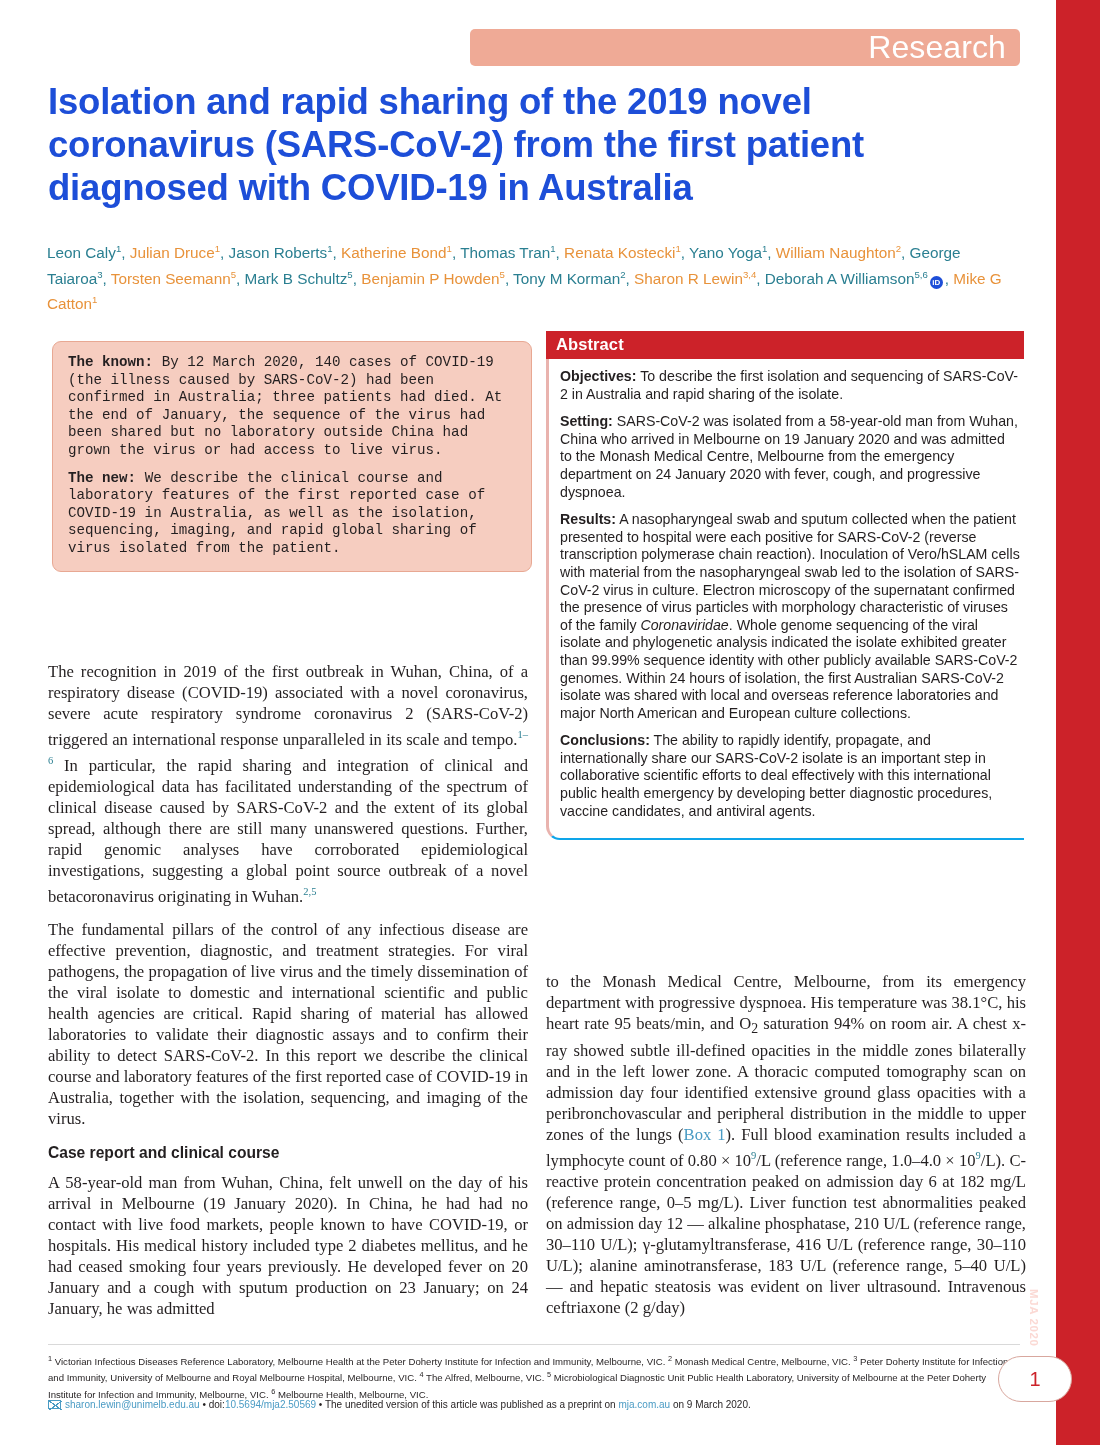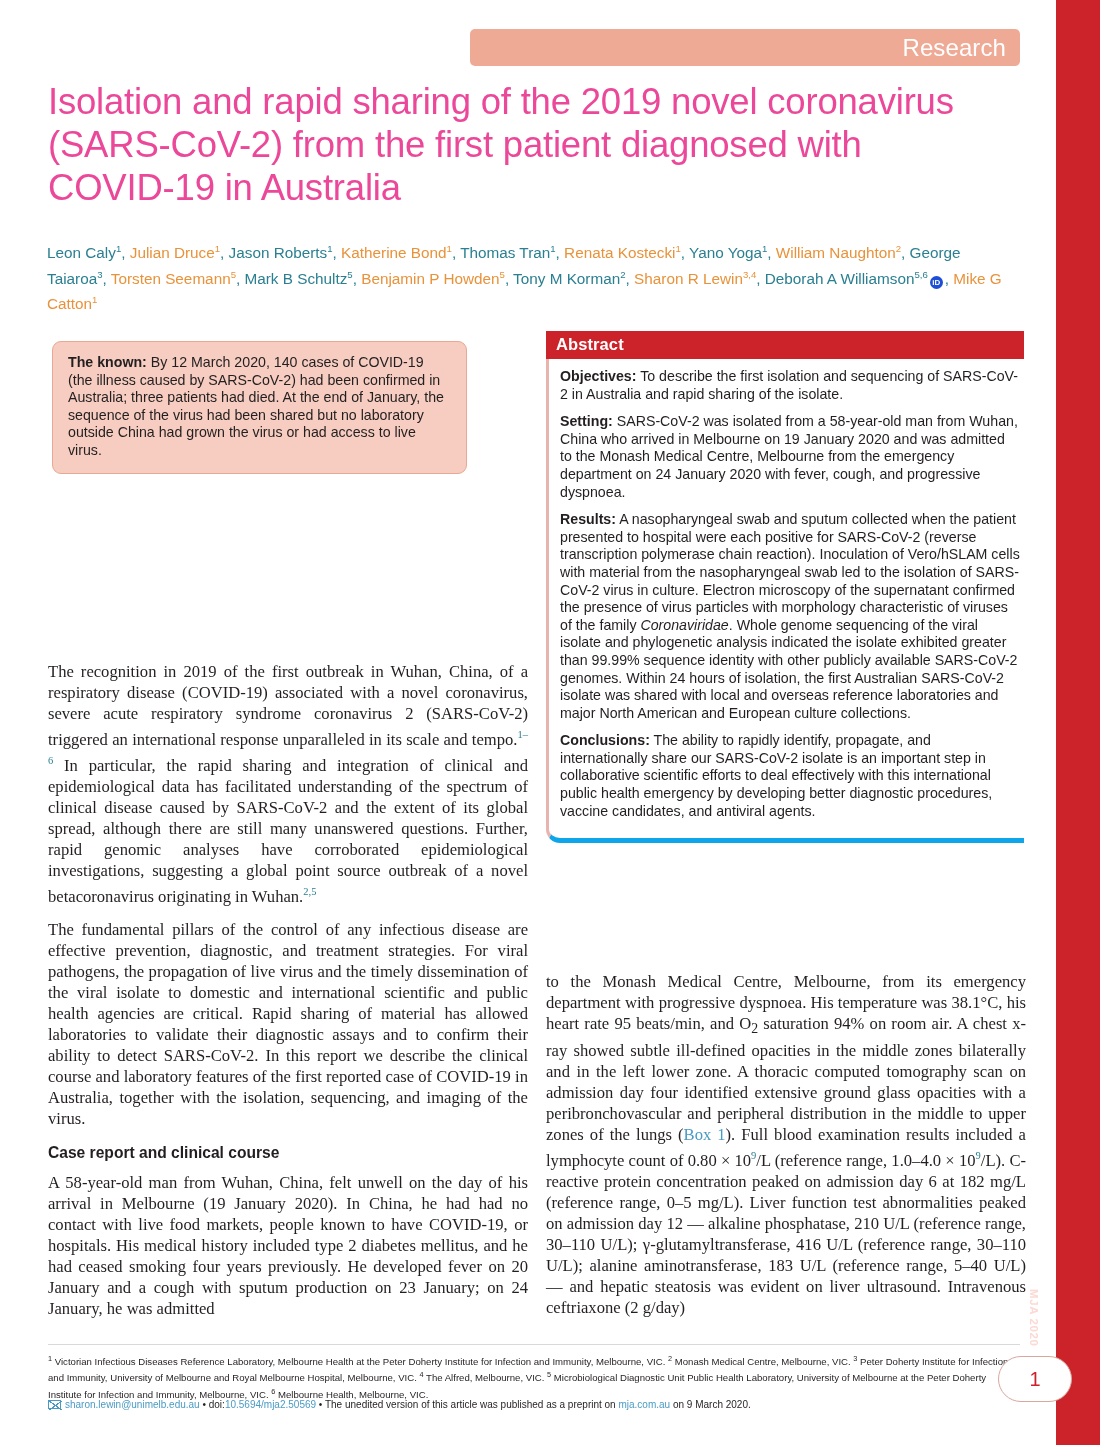--- a/index.html
+++ b/index.html
@@ -35,27 +35,27 @@
   }
 
   
   #research-banner {
     position:absolute; left:470px; top:29px; width:550px; height:37px;
     background:#efaa96; border-radius:5px;
     display:flex; align-items:center; justify-content:flex-end;
     padding-right:14px;
   }
   #research-banner span {
-    color:#fff; font-size:24px; font-weight:400; letter-spacing:.1px;
+    color:#fff; font-size:32px; font-weight:400; letter-spacing:.1px;
   }
 
   
   #title {
     position:absolute; left:48px; top:80px; width:930px;
-    color:#ec4899; font-size:36.5px; line-height:43px; font-weight:400;
+    color:#1d4ed8; font-size:36.5px; line-height:43px; font-weight:700;
     letter-spacing:-.2px;
   }
 
   
   #authors {
     position:absolute; left:47px; top:238px; width:960px;
     font-size:15.3px; line-height:21.5px;
   }
   .au-a { color:#2a7f91; }
   .au-b { color:#e8923a; }
@@ -63,40 +63,40 @@
   #authors sup { font-size:9.6px; }
   .orcid {
     display:inline-block; width:13px; height:13px; border-radius:50%;
     background:#1d4ed8; color:#fff; font-size:8px; line-height:13px;
     text-align:center; font-weight:700; vertical-align:-1px;
     margin:0 2px; font-family:"Liberation Sans", sans-serif;
   }
 
   
   #known-box {
-    position:absolute; left:52px; top:341px; width:415px;
+    position:absolute; left:52px; top:341px; width:480px;
     background:#f6cdc0; border:1px solid #e8a893; border-radius:9px;
     padding:12px 15px 13px 15px;
-    font-size:14.2px; line-height:17.6px; color:#231f20;
+    font-size:14.2px; line-height:17.6px; color:#231f20;font-family:Liberation Mono, monospace;
   }
   #known-box p { margin-bottom:10px; }
   #known-box p:last-child { margin-bottom:0; }
   #known-box b { font-weight:700; }
 
   
   #abstract-wrap {
     position:absolute; left:546px; top:331px; width:478px;
   }
   #abstract-header {
     background:#cc2229; color:#fff; font-size:16.5px; font-weight:700;
     padding:4px 10px 5px 10px; letter-spacing:.1px;
   }
   #abstract-body {
     border-left:3px solid #e9b3ae;
-    border-bottom:5px solid #0ea5e9;
+    border-bottom:2px solid #0ea5e9;
     border-bottom-left-radius:14px;
     padding:9px 4px 14px 11px;
     font-size:14.2px; line-height:17.6px;
   }
   #abstract-body p { margin-bottom:10px; }
   #abstract-body p:last-child { margin-bottom:4px; }
   #abstract-body b { font-weight:700; }
   #abstract-body i { font-style:italic; }
 
   
@@ -157,20 +157,21 @@
 <div id="research-banner">
   <span>Research</span>
 </div>
 
 <h1 id="title">Isolation and rapid sharing of the 2019 novel coronavirus (SARS-CoV-2) from the first patient diagnosed with COVID-19 in Australia</h1>
 
 <div id="authors"><span class="au-a">Leon Caly</span><sup class="au-a">1</sup><span class="au-sep">, </span><span class="au-b">Julian Druce</span><sup class="au-b">1</sup><span class="au-sep">, </span><span class="au-a">Jason Roberts</span><sup class="au-a">1</sup><span class="au-sep">, </span><span class="au-b">Katherine Bond</span><sup class="au-b">1</sup><span class="au-sep">, </span><span class="au-a">Thomas Tran</span><sup class="au-a">1</sup><span class="au-sep">, </span><span class="au-b">Renata Kostecki</span><sup class="au-b">1</sup><span class="au-sep">, </span><span class="au-a">Yano Yoga</span><sup class="au-a">1</sup><span class="au-sep">, </span><span class="au-b">William Naughton</span><sup class="au-b">2</sup><span class="au-sep">, </span><span class="au-a">George Taiaroa</span><sup class="au-a">3</sup><span class="au-sep">, </span><span class="au-b">Torsten Seemann</span><sup class="au-b">5</sup><span class="au-sep">, </span><span class="au-a">Mark B Schultz</span><sup class="au-a">5</sup><span class="au-sep">, </span><span class="au-b">Benjamin P Howden</span><sup class="au-b">5</sup><span class="au-sep">, </span><span class="au-a">Tony M Korman</span><sup class="au-a">2</sup><span class="au-sep">, </span><span class="au-b">Sharon R Lewin</span><sup class="au-b">3,4</sup><span class="au-sep">, </span><span class="au-a">Deborah A Williamson</span><sup class="au-a">5,6</sup><span class="orcid">iD</span><span class="au-sep">, </span><span class="au-b">Mike G Catton</span><sup class="au-b">1</sup></div>
 
 <div id="known-box">
     <p><b>The known:</b><span> By 12 March 2020, 140 cases of COVID-19 (the illness caused by SARS-CoV-2) had been confirmed in Australia; three patients had died. At the end of January, the sequence of the virus had been shared but no laboratory outside China had grown the virus or had access to live virus.</span></p>
+    <p><b>The new:</b><span> We describe the clinical course and laboratory features of the first reported case of COVID-19 in Australia, as well as the isolation, sequencing, imaging, and rapid global sharing of virus isolated from the patient.</span></p>
   </div>
 
 <div id="abstract-wrap">
   <div id="abstract-header">Abstract</div>
   <div id="abstract-body">
       <p><b>Objectives:</b><span> To describe the first isolation and sequencing of SARS-CoV-2 in Australia and rapid sharing of the isolate.</span></p>
       <p><b>Setting:</b><span> SARS-CoV-2 was isolated from a 58-year-old man from Wuhan, China who arrived in Melbourne on 19 January 2020 and was admitted to the Monash Medical Centre, Melbourne from the emergency department on 24 January 2020 with fever, cough, and progressive dyspnoea.</span></p>
       <p><b>Results:</b><span> A nasopharyngeal swab and sputum collected when the patient presented to hospital were each positive for SARS-CoV-2 (reverse transcription polymerase chain reaction). Inoculation of Vero/hSLAM cells with material from the nasopharyngeal swab led to the isolation of SARS-CoV-2 virus in culture. Electron microscopy of the supernatant confirmed the presence of virus particles with morphology characteristic of viruses of the family </span><i>Coronaviridae</i><span>. Whole genome sequencing of the viral isolate and phylogenetic analysis indicated the isolate exhibited greater than 99.99% sequence identity with other publicly available SARS-CoV-2 genomes. Within 24 hours of isolation, the first Australian SARS-CoV-2 isolate was shared with local and overseas reference laboratories and major North American and European culture collections.</span></p>
       <p><b>Conclusions:</b><span> The ability to rapidly identify, propagate, and internationally share our SARS-CoV-2 isolate is an important step in collaborative scientific efforts to deal effectively with this international public health emergency by developing better diagnostic procedures, vaccine candidates, and antiviral agents.</span></p>
     </div>

